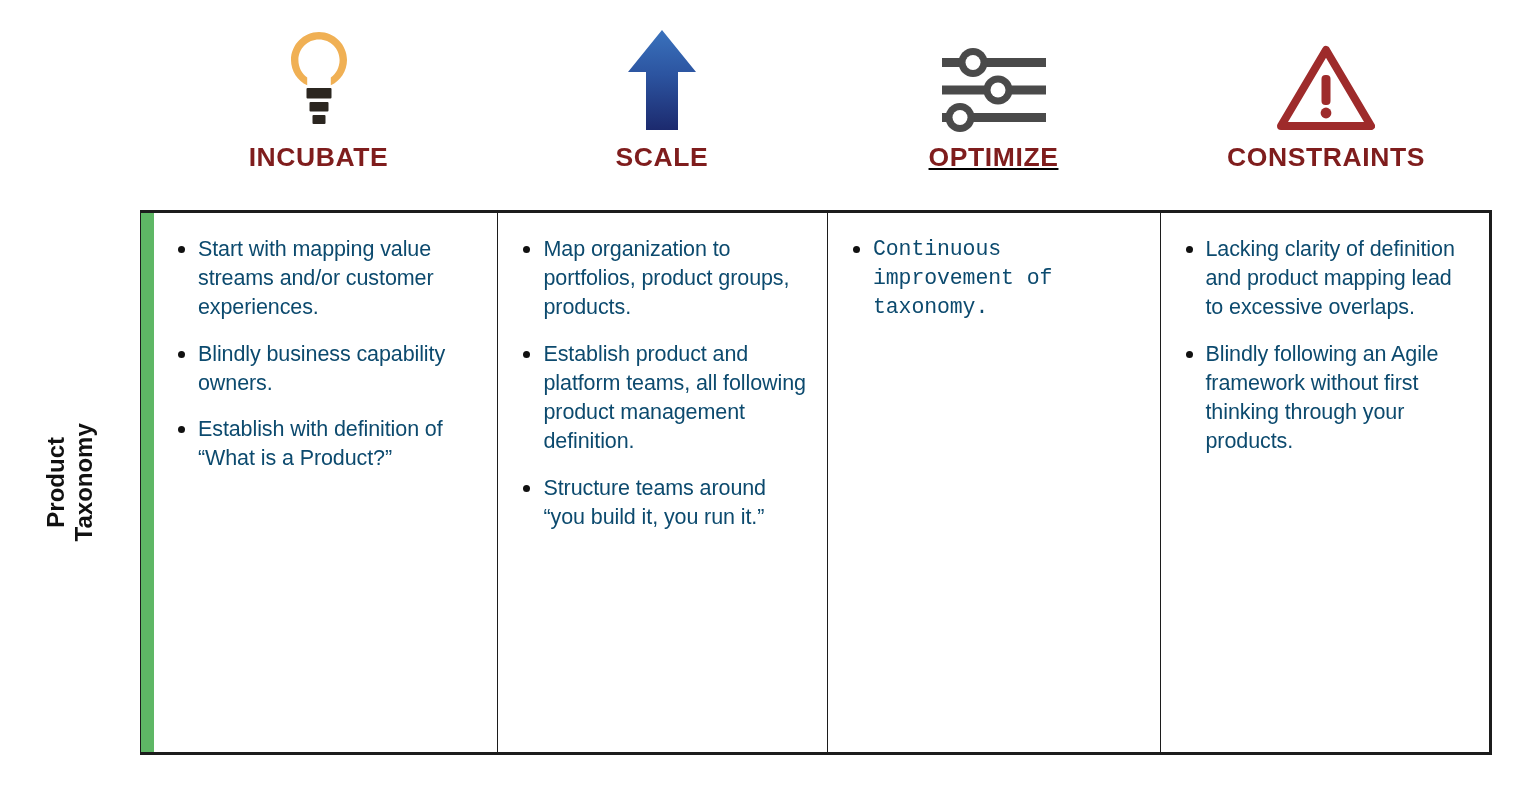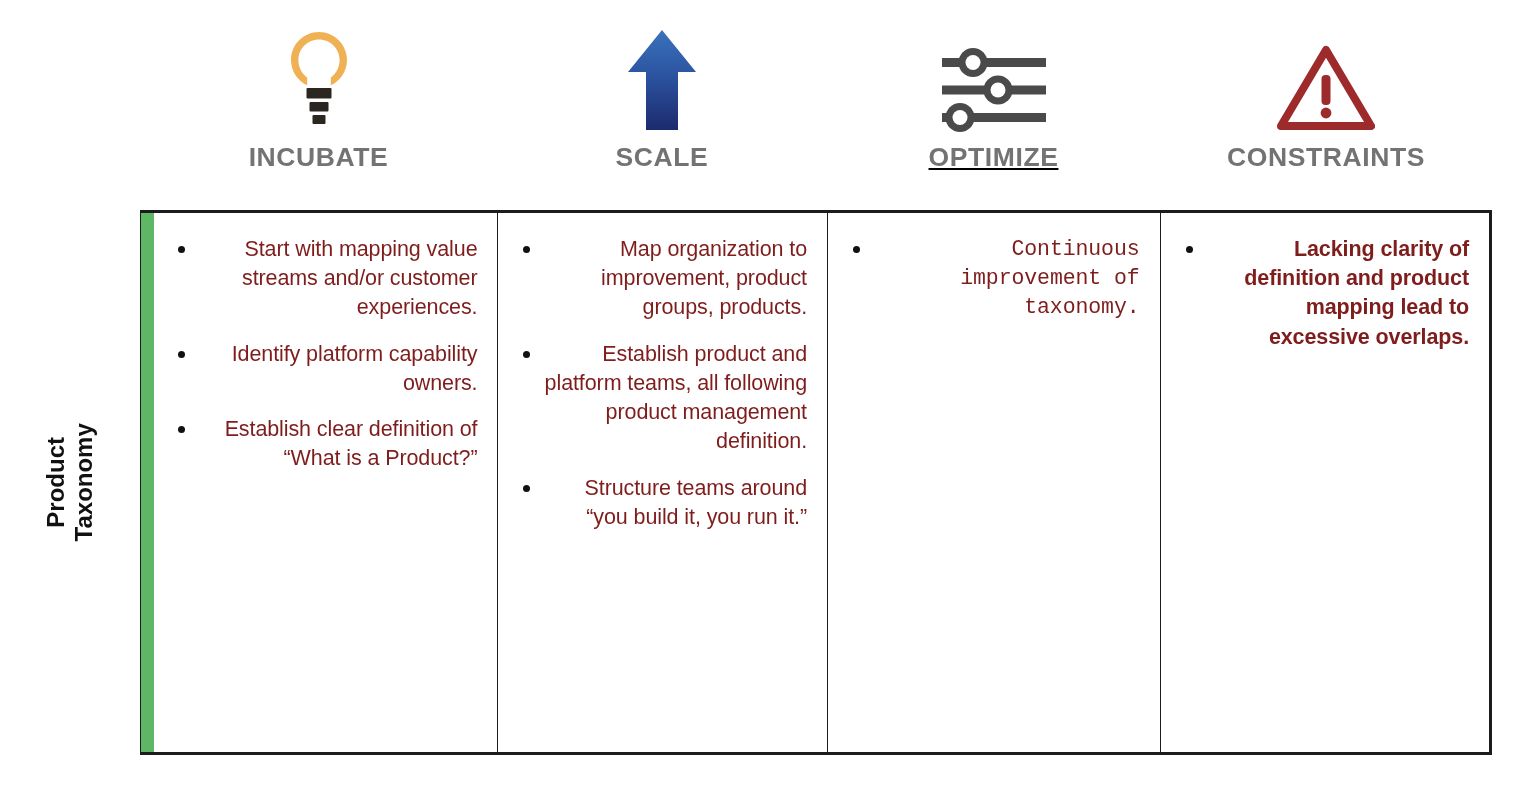--- a/index.html
+++ b/index.html
@@ -41,21 +41,21 @@
     height: 112px;
     display: flex;
     align-items: flex-end;
     justify-content: center;
     margin-bottom: 12px;
   }
   .header-label {
     font-size: 26.5px;
     font-weight: 700;
     letter-spacing: 0.6px;
-    color: #737373;
+    color: #7f1d1d;
     line-height: 1;
     white-space: nowrap;
   }
 
   
   .row-label {
     position: absolute;
     left: 0px;
     top: 210px;
     width: 140px;
@@ -93,21 +93,21 @@
   .cell {
     position: relative;
     box-sizing: border-box;
     padding: 22px 20px 14px 22px;
     overflow: hidden;
   }
   .cell + .cell { border-left: 1.5px solid #1c1c1c; }
   .c-1 { width: 357px; padding-left: 34px; }
   .c-2 { width: 330px; }
   .c-3 { width: 333px; font-family: Liberation Mono, monospace; }
-  .c-4 { width: 330px; font-weight: bold; }
+  .c-4 { width: 330px; }
 
   .accent-bar {
     position: absolute;
     left: 0;
     top: 0;
     bottom: 0;
     width: 13px;
     background: #5eb765;
   }
 
@@ -115,23 +115,22 @@
     list-style: none;
     margin: 0;
     padding: 0;
   }
   ul.bullets li {
     position: relative;
     padding-left: 23px;
     margin-bottom: 17px;
     font-size: 21.5px;
     line-height: 1.36;
-    color: #7f1d1d;
+    color: #0c4a6e;
     letter-spacing: -0.1px;
-    text-align: right;
   }
   ul.bullets li:last-child { margin-bottom: 0; }
   ul.bullets li::before {
     content: "";
     position: absolute;
     left: 3px;
     top: 11px;
     width: 7px;
     height: 7px;
     border-radius: 50%;
@@ -219,38 +218,39 @@
     <span class="l2">Taxonomy</span>
   </div>
 </div>
 
 <div class="matrix">
 
   <div class="cell c-1">
     <div class="accent-bar"></div>
     <ul class="bullets">
       <li>Start with mapping value streams and/or customer experiences.</li>
-      <li>Identify platform capability owners.</li>
-      <li>Establish clear definition of “What is a Product?”</li>
+      <li>Blindly business capability owners.</li>
+      <li>Establish with definition of “What is a Product?”</li>
     </ul>
   </div>
 
   <div class="cell c-2">
     <ul class="bullets">
-      <li>Map organization to improvement, product groups, products.</li>
+      <li>Map organization to portfolios, product groups, products.</li>
       <li>Establish product and platform teams, all following product management definition.</li>
       <li>Structure teams around “you build it, you run it.”</li>
     </ul>
   </div>
 
   <div class="cell c-3">
     <ul class="bullets">
       <li>Continuous improvement of taxonomy.</li>
     </ul>
   </div>
 
   <div class="cell c-4">
     <ul class="bullets">
       <li>Lacking clarity of definition and product mapping lead to excessive overlaps.</li>
+      <li>Blindly following an Agile framework without first thinking through your products.</li>
     </ul>
   </div>
 
 </div>
 
 </body></html>

